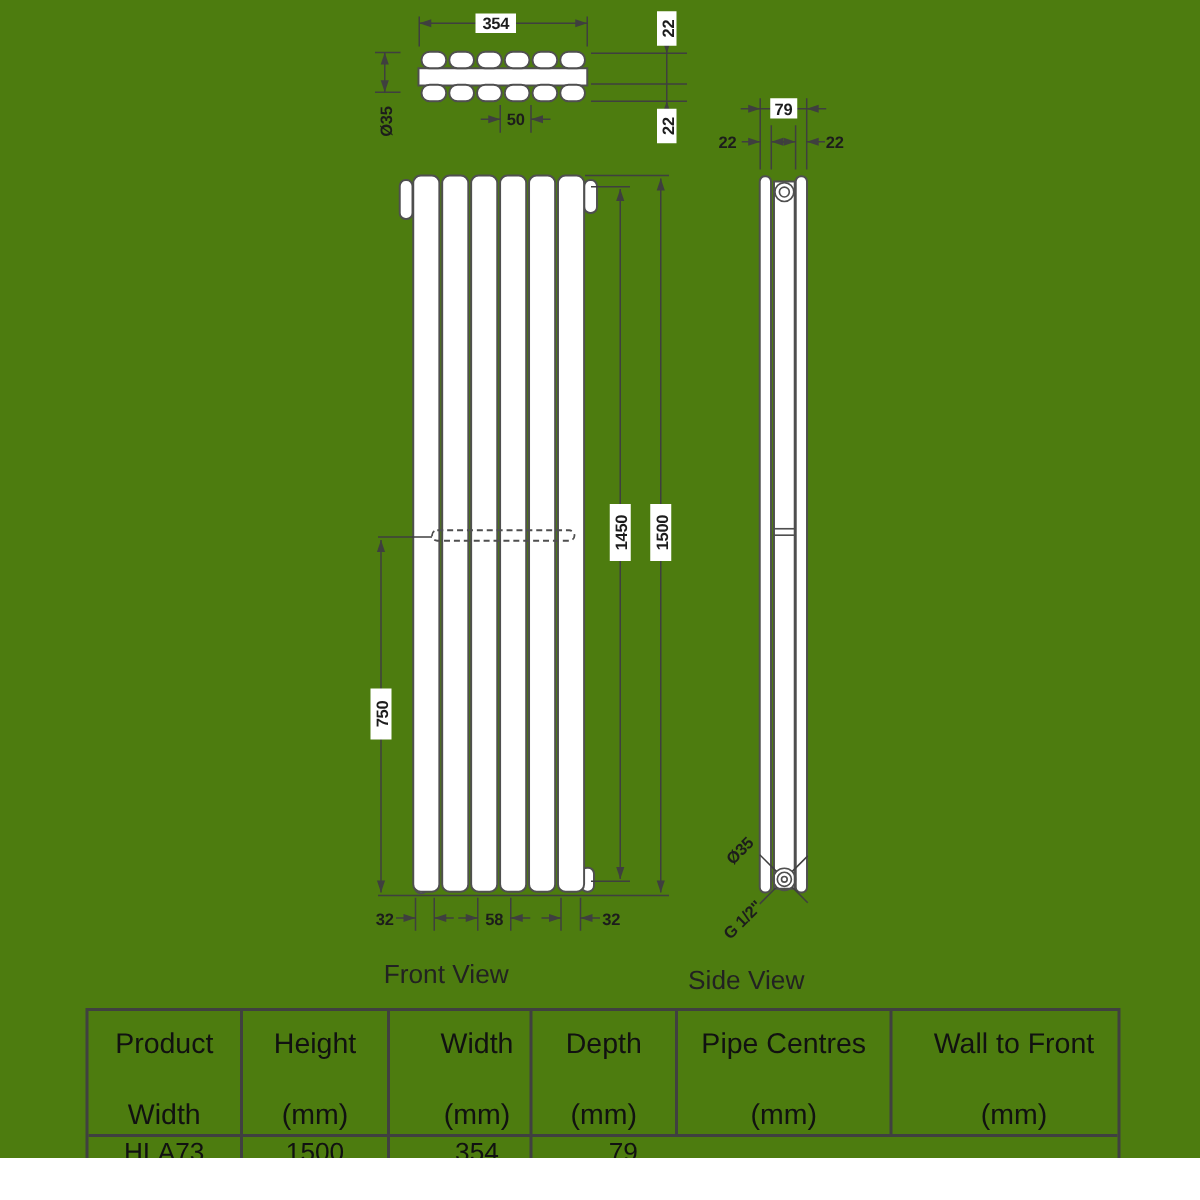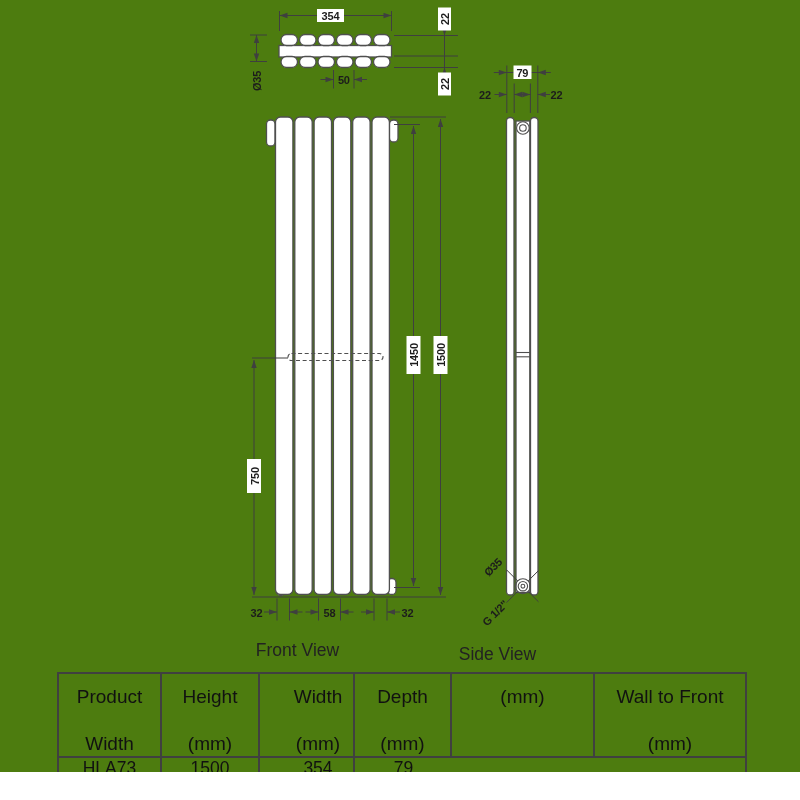--- a/index.html
+++ b/index.html
@@ -16,21 +16,21 @@
   .bg{fill:#fff;}
   
   .spec-table{position:absolute;left:57px;top:672px;width:690px;height:116px;
               border:2px solid #404040;box-sizing:border-box;display:flex;flex-direction:column;
               color:#111;}
   .trow{display:flex;width:100%;box-sizing:border-box;}
   .thead{height:84px;border-bottom:2px solid #404040;}
   .tdata{flex:1;border-radius:10px;}
   .cell{box-sizing:border-box;border-right:2px solid #404040;display:flex;flex-direction:column;
         align-items:center;justify-content:space-between;text-align:center;}
-  .cell:last-child{border-right:none;}
+  .cell:last-child{border-right:none;margin-left:12px;}
   .thead .cell{font-size:19px;line-height:1.32;padding-top:10px;}
   .tdata .cell{font-size:17.5px;}
   .c0{flex:0 0 103px;} .c1{flex:0 0 98px;} .c2{flex:0 0 95px;padding-left:23px;}
   .c3{flex:0 0 97px;} .c4{flex:0 0 143px;} .c5{flex:1;}
 </style>
 </head>
 <body>
 
 <div class="stage">
 
@@ -221,20 +221,21 @@
     </div>
     <div class="cell c2">
       <span>Width</span>
       <span>(mm)</span>
     </div>
     <div class="cell c3">
       <span>Depth</span>
       <span>(mm)</span>
     </div>
     <div class="cell c4">
+      <span>Pipe Centres</span>
       <span>(mm)</span>
     </div>
     <div class="cell c5">
       <span>Wall to Front</span>
       <span>(mm)</span>
     </div>
   </div>
   <div class="trow tdata">
     <div class="cell c0">HLA73</div>
     <div class="cell c1">1500</div>

